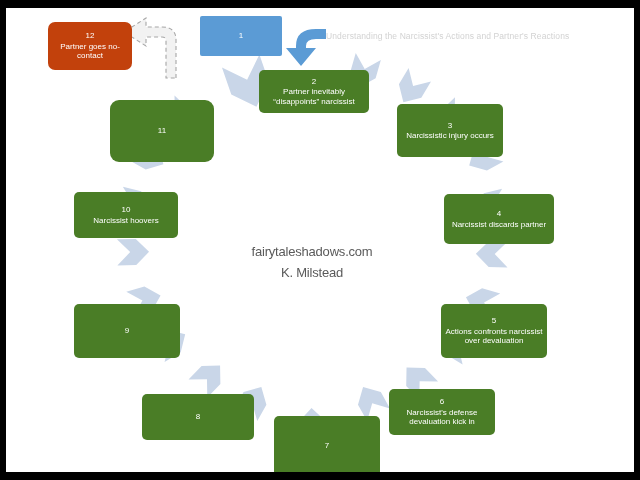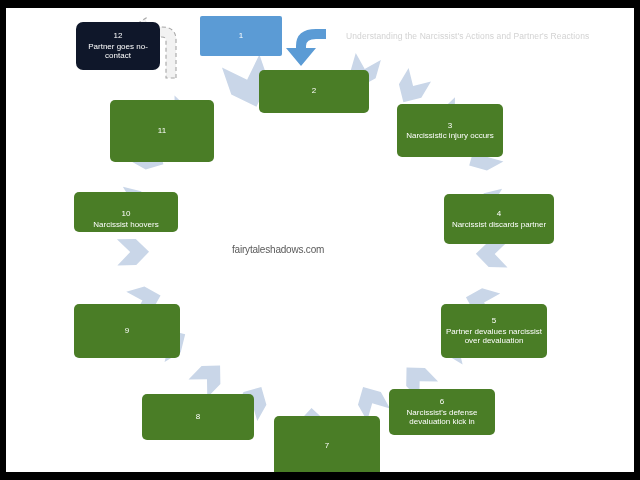--- a/index.html
+++ b/index.html
@@ -53,36 +53,35 @@
     font-weight: 400;
   }
   .node.green {
     background: #4a7d26;
   }
   .node.lightblue {
     background: #5b9bd5;
     border-radius: 2px;
   }
   .node.darkblue {
-    background: #0f172a;
+    background: #c2410c;
     border-radius: 7px;
-    margin-left: 28px;
   }
   #title {
     position: absolute;
     font-size: 8.5px;
     color: #d2d2d2;
     white-space: nowrap;
     letter-spacing: 0.1px;
   }
   .credit {
     position: absolute;
     width: 160px;
-    text-align: left;
-    font-size: 10px;
+    text-align: center;
+    font-size: 13px;
     color: #5a5a5a;
     font-family: "Liberation Sans", sans-serif;
     letter-spacing: -0.2px;
   }
 </style>
 </head>
 <body>
 
 <div id="stage">
   <div id="canvas">
@@ -170,70 +169,72 @@
                  L 140,10
                  L 118,24
                  L 140,38
                  L 140,29
                  L 156,29
                  Q 160,29 160,33
                  L 160,70 Z"></path>
       </g>
     </svg>
 
-    <div id="title" style="left:340px; top:23px;">Understanding the Narcissist's Actions and Partner's Reactions</div>
+    <div id="title" style="left:320px; top:23px;">Understanding the Narcissist's Actions and Partner's Reactions</div>
 
     <div class="credit" style="left:226px; top:236px;">fairytaleshadows.com</div>
+    <div class="credit" style="left:226px; top:257px;">K. Milstead</div>
 
     <div class="node lightblue" style="left:194px; top:8px; width:82px; height:40px;">
       <span class="num">1</span>
     </div>
 
     <div class="node green" style="left:253px; top:62px; width:110px; height:43px;">
       <span class="num">2</span>
+      <span class="lbl">Partner inevitably “disappoints” narcissist</span>
     </div>
 
     <div class="node green" style="left:391px; top:96px; width:106px; height:53px;">
       <span class="num">3</span>
       <span class="lbl">Narcissistic injury occurs</span>
     </div>
 
     <div class="node green" style="left:438px; top:186px; width:110px; height:50px;">
       <span class="num">4</span>
       <span class="lbl">Narcissist discards partner</span>
     </div>
 
     <div class="node green" style="left:435px; top:296px; width:106px; height:54px;">
       <span class="num">5</span>
-      <span class="lbl">Partner devalues narcissist over devaluation</span>
+      <span class="lbl">Actions confronts narcissist over devaluation</span>
     </div>
 
     <div class="node green" style="left:383px; top:381px; width:106px; height:46px;">
       <span class="num">6</span>
       <span class="lbl">Narcissist's defense devaluation kick in</span>
     </div>
 
     <div class="node green" style="left:268px; top:408px; width:106px; height:60px;">
       <span class="num">7</span>
     </div>
 
     <div class="node green" style="left:136px; top:386px; width:112px; height:46px;">
       <span class="num">8</span>
     </div>
 
     <div class="node green" style="left:68px; top:296px; width:106px; height:54px;">
       <span class="num">9</span>
     </div>
 
-    <div class="node green" style="left:68px; top:184px; width:104px; height:40px;justify-content:flex-end;">
+    <div class="node green" style="left:68px; top:184px; width:104px; height:46px;">
       <span class="num">10</span>
       <span class="lbl">Narcissist hoovers</span>
     </div>
 
-    <div class="node green" style="left:104px; top:92px; width:104px; height:62px;">
+    <div class="node green" style="left:104px; top:92px; width:104px; height:62px;border-radius:9px;">
       <span class="num">11</span>
     </div>
 
     <div class="node darkblue" style="left:42px; top:14px; width:84px; height:48px;">
       <span class="num">12</span>
       <span class="lbl">Partner goes no-contact</span>
     </div>
 
   </div>
 </div>

